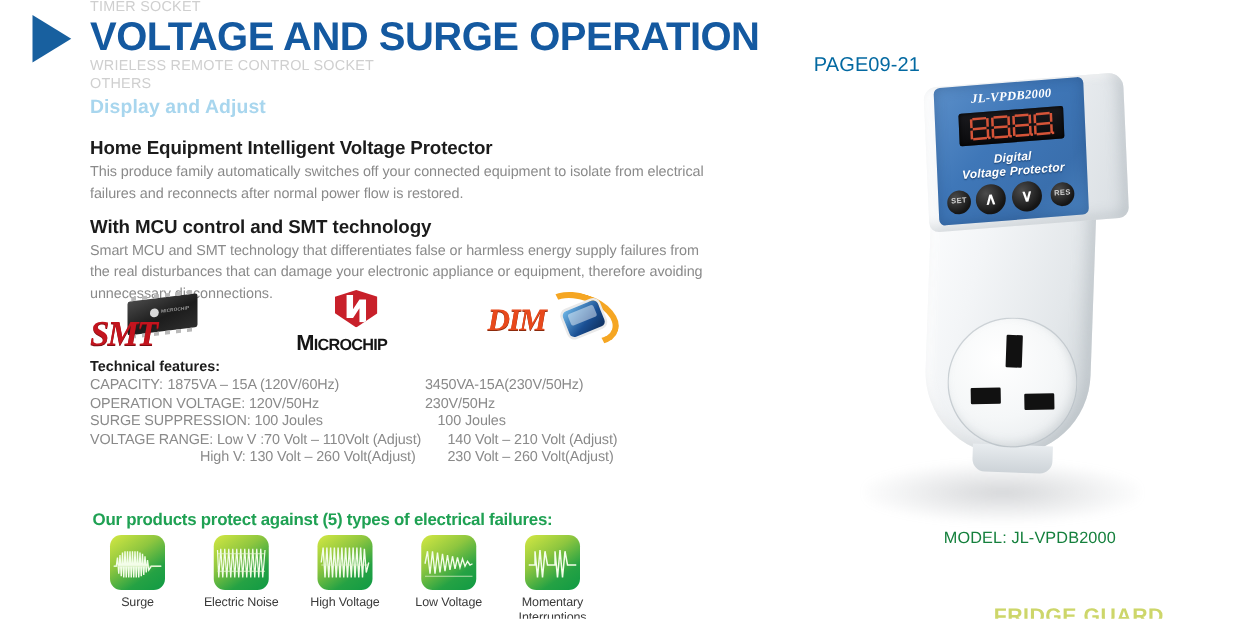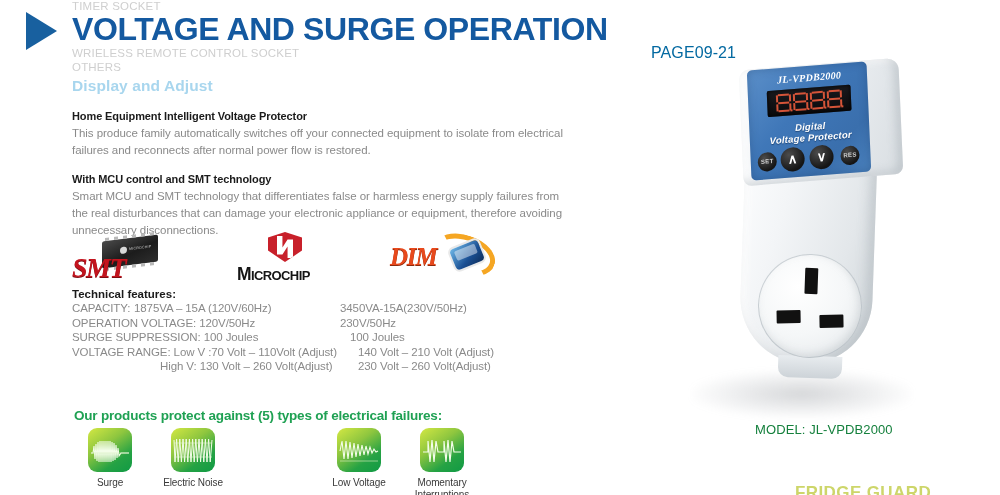--- a/index.html
+++ b/index.html
@@ -36,21 +36,21 @@
     position: absolute; left: 651px; top: 28px;
     font-size: 16px; color: #0369a1; letter-spacing: .1px; white-space: nowrap; margin-top: 16px;
   }
 
   
   .sec-title {
     position: absolute; left: 72px; top: 77px;
     font-size: 15.5px; font-weight: 700; color: #a8d6ee; letter-spacing: .1px;
   }
   .blk { position: absolute; left: 72px; width: 500px; }
-  .blk h4 { font-size: 11px; font-weight: 700; color: #1b1b1b; margin-bottom: 3px; letter-spacing: -.1px;}
+  .blk h4 { font-size: 15px; font-weight: 700; color: #1b1b1b; margin-bottom: 3px; letter-spacing: -.1px;}
   .blk p  { font-size: 11.5px; color: #8a8a8a; line-height: 17px; letter-spacing: -.05px; }
   #blk-1 { top: 110px; }
   #blk-2 { top: 173px; }
 
   
   .logos { position: absolute; left: 72px; top: 234px; width: 420px; height: 50px; }
   .logo { position: absolute; }
 
   
   #logo-smt { left: 0px; top: 4px; width: 92px; height: 44px; }
@@ -320,20 +320,29 @@
       <div class="ft-icon">
         <svg width="44" height="44" viewBox="0 0 44 44">
             <path d="M3 12 L4 34 L5.6 11 L7.2 34 L8.8 11 L10.4 34 L12 11 L13.6 34 L15.2 11 L16.8 34 L18.4 11 L20 34 L21.6 11 L23.2 34 L24.8 11 L26.4 34 L28 11 L29.6 34 L31.2 11 L32.8 34 L34.4 11 L36 34 L37.6 11 L39.2 34 L41 12" fill="none" stroke="#f3fde9" stroke-width="1"></path>
             <path d="M3 29 L41 29" stroke="#e8f6d6" stroke-width="0.6" fill="none"></path>
             <path d="M3 15 L41 15" stroke="#e8f6d6" stroke-width="0.6" fill="none"></path>
           </svg>
       </div>
       <div class="ft-label">Electric Noise</div>
     </div>
 
+    <div class="ft-item" style="left:166px">
+      <div class="ft-icon">
+        <svg width="44" height="44" viewBox="0 0 44 44">
+            <path d="M3 22 L4.5 10 L6 34 L7.5 10 L9 34 L10.5 10 L12 34 L13.5 10 L15 34 L16.5 10 L18 34 L19.5 10 L21 34 L22.5 10 L24 34 L25.5 10 L27 34 L28.5 10 L30 34 L31.5 10 L33 34 L34.5 10 L36 34 L37.5 11 L39 30 L41 22" fill="none" stroke="#f3fde9" stroke-width="1.1"></path>
+            <path d="M3 24 L41 24" stroke="#dff0c8" stroke-width="0.6" fill="none"></path>
+          </svg>
+      </div>
+      <div class="ft-label">High Voltage</div>
+    </div>
 
     <div class="ft-item" style="left:249px">
       <div class="ft-icon">
         <svg width="44" height="44" viewBox="0 0 44 44">
             <path d="M3 23 L5 13 L7 31 L9 13 L11 31 L13 14 L15 30 L17 15 L19 29 L21 16 L23 28 L25 17 L27 27 L29 18 L31 26 L33 19 L35 25 L37 21 L39 24 L41 23" fill="none" stroke="#f3fde9" stroke-width="1.1"></path>
             <path d="M3 33 L41 33" stroke="#dff0c8" stroke-width="0.6" fill="none"></path>
           </svg>
       </div>
       <div class="ft-label">Low Voltage</div>
     </div>

